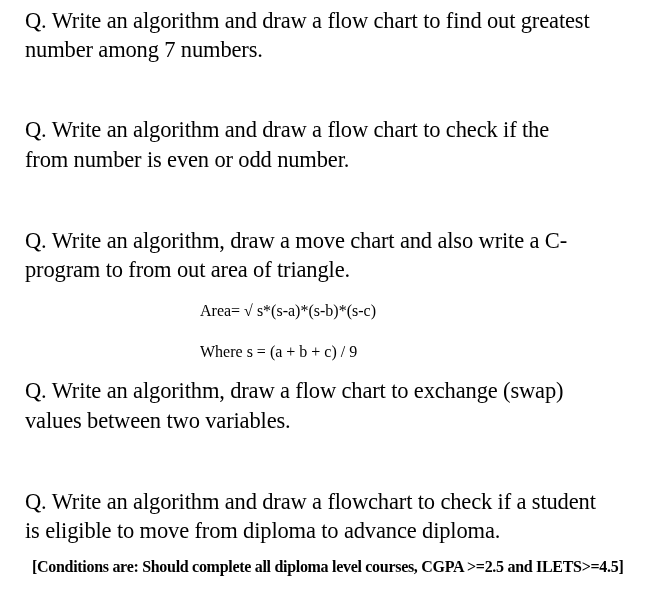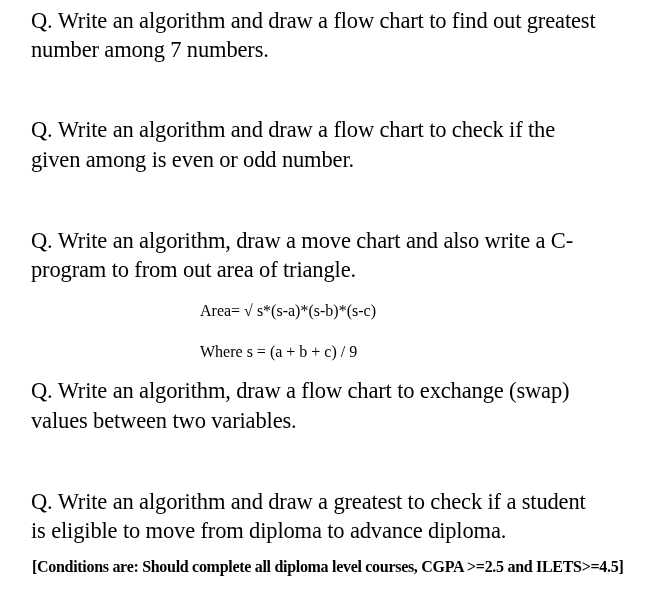--- a/index.html
+++ b/index.html
@@ -2,21 +2,21 @@
 <html><head>
   <meta charset="utf-8">
   <style>
     html, body { margin: 0; padding: 0; background: #ffffff; }
     body {
       width: 671px; height: 589px; position: relative; overflow: hidden;
       font-family: "Liberation Serif", "DejaVu Serif", serif;
       color: #000000;
     }
     .line {
-      position: absolute; left: 31px; white-space: nowrap;
+      position: absolute; left: 25px; white-space: nowrap;
       font-size: 22.5px; line-height: 26px;
       letter-spacing: -0.15px;
       font-family: Liberation Serif, serif;
     }
     .formula {
       position: absolute; left: 200px; white-space: nowrap;
       font-size: 16px; line-height: 26px;
     }
     .note {
       position: absolute; left: 32px; white-space: nowrap;
@@ -27,32 +27,32 @@
 </head>
 <body>
 
 <div>
   <div class="line" style="top:8px">Q. Write an algorithm and draw a flow chart to find out greatest</div>
   <div class="line" style="top:37px">number among 7 numbers.</div>
 </div>
 
 <div>
   <div class="line" style="top:117px">Q. Write an algorithm and draw a flow chart to check if the</div>
-  <div class="line" style="top:147px">given among is even or odd number.</div>
+  <div class="line" style="top:147px">from number is even or odd number.</div>
 </div>
 
 <div>
   <div class="line" style="top:228px">Q. Write an algorithm, draw a move chart and also write a C-</div>
   <div class="line" style="top:257px">program to from out area of triangle.</div>
   <div class="formula" style="top:298px">Area= √ s*(s-a)*(s-b)*(s-c)</div>
   <div class="formula" style="top:339px">Where s = (a + b + c) / 9</div>
 </div>
 
 <div>
   <div class="line" style="top:378px">Q. Write an algorithm, draw a flow chart to exchange (swap)</div>
   <div class="line" style="top:408px">values between two variables.</div>
 </div>
 
 <div>
-  <div class="line" style="top:489px">Q. Write an algorithm and draw a greatest to check if a student</div>
+  <div class="line" style="top:489px">Q. Write an algorithm and draw a flowchart to check if a student</div>
   <div class="line" style="top:518px">is eligible to move from diploma to advance diploma.</div>
   <div class="note" style="top:557px">[Conditions are: Should complete all diploma level courses, CGPA &gt;=2.5 and ILETS&gt;=4.5]</div>
 </div>
 
 </body></html>

